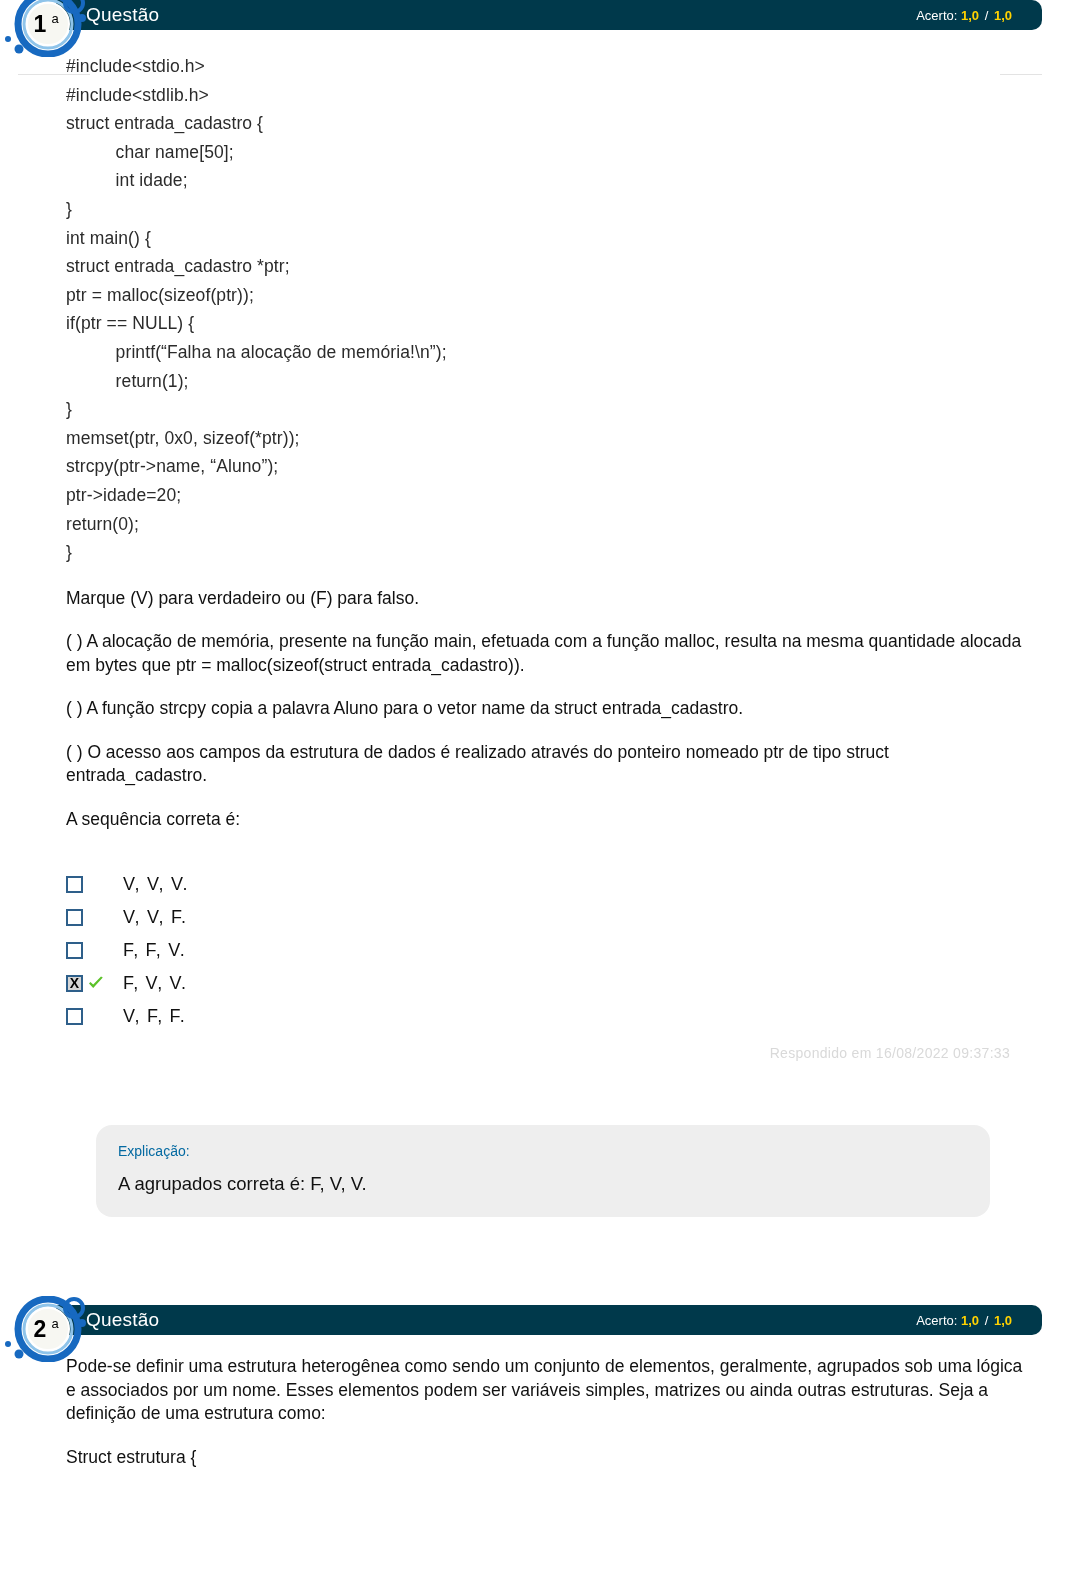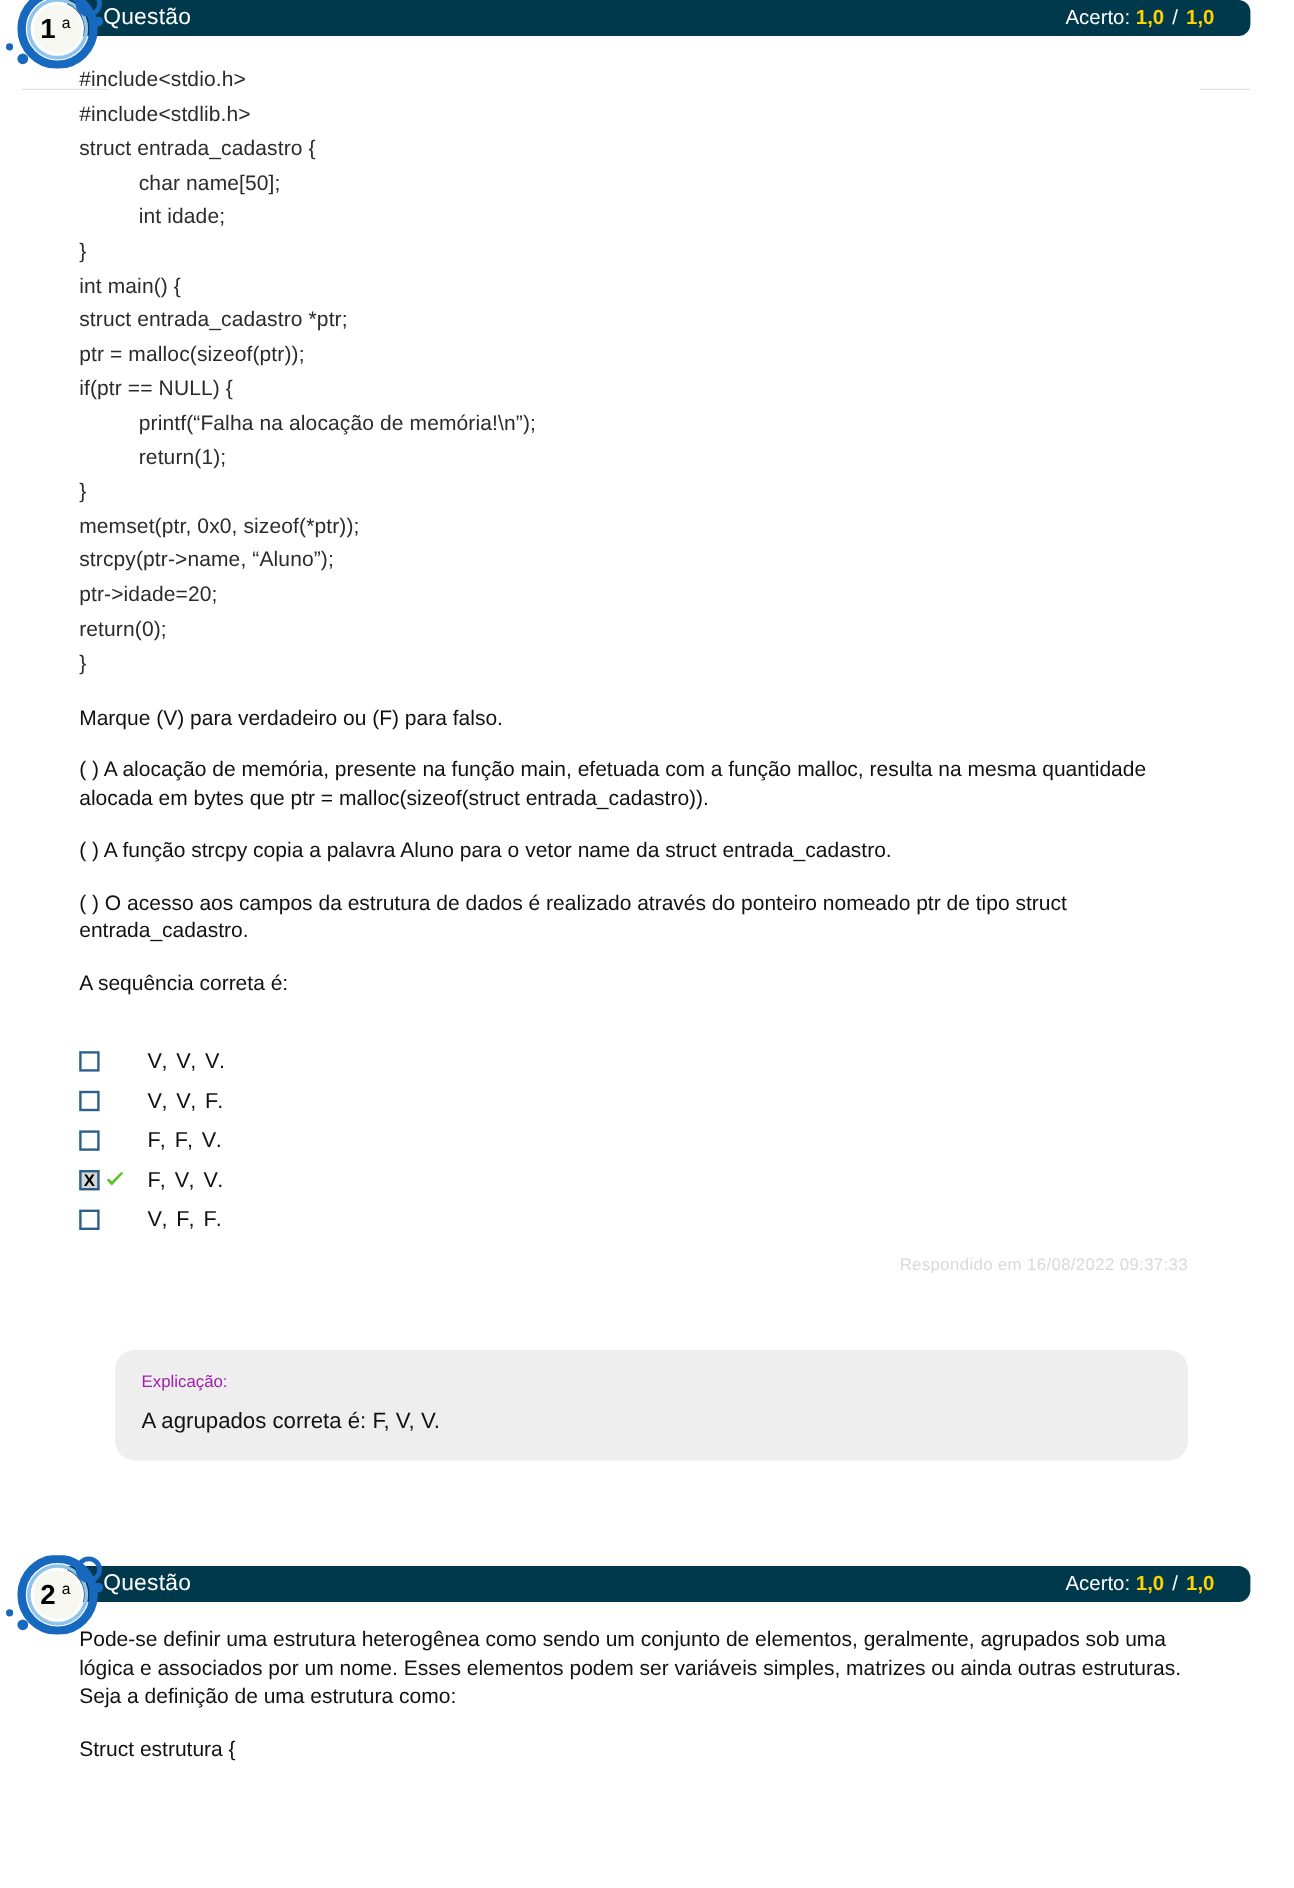--- a/index.html
+++ b/index.html
@@ -28,21 +28,21 @@
     align-items: center;
     justify-content: space-between;
     padding: 0 30px 0 30px;
   }
   .q-header .q-title {
     color: #ffffff;
     font-size: 19px;
     letter-spacing: .2px;
   }
   .q-score {
-    font-size: 17px;
+    font-size: 13px;
     color: #ffffff;
     white-space: nowrap;
   }
   .q-score .score-val {
     color: #ffd200;
     font-weight: bold;
   }
   .q-score .score-sep {
     color: #ffffff;
     padding: 0 2px;
@@ -72,21 +72,21 @@
 
   
   .rule-left, .rule-right {
     position: absolute;
     height: 1px;
     background: #e3e3e3;
   }
 
   
   .q-body {
-    padding: 0 60px 0 66px;
+    padding: 0 40px 0 66px;
   }
 
   .code-block {
     margin-top: 22px;
     font-family: "Liberation Sans", sans-serif;
     font-size: 17.5px;
     line-height: 28.6px;
     color: #2b2b2b;
     white-space: pre;
     letter-spacing: .1px;
@@ -160,21 +160,21 @@
   }
 
   
   .explain-wrap { padding: 0 88px 0 96px; margin-top: 64px; }
   .explain {
     background: #eeeeee;
     border-radius: 16px;
     padding: 18px 22px 22px 22px;
   }
   .explain-label {
-    color: #a21caf;
+    color: #0369a1;
     font-size: 14px;
     margin-bottom: 14px;
   }
   .explain-text {
     font-size: 18.5px;
     color: #111111;
   }
 
   .spacer-lg { height: 88px; }
 </style>

